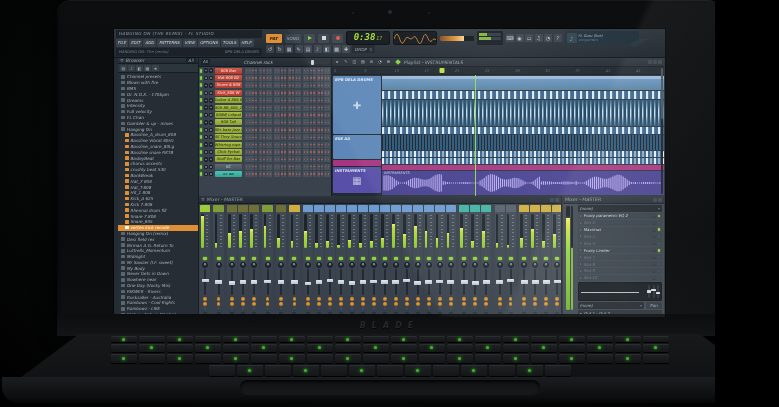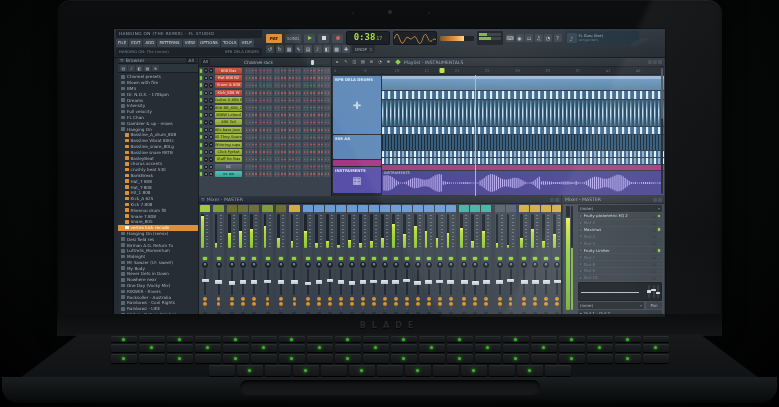--- a/index.html
+++ b/index.html
@@ -1,18 +1,18 @@
 <!DOCTYPE html>
 <html style="--accent-green: #7ed53e; --lcd-green: #a4e02e; --orange: #df8f35; --razer-green: #44d62c; --magenta: #a8357f;"><head>
 <meta charset="utf-8">
 <style>
   html,body{margin:0;padding:0;background:#000;}
-  .stage{position:relative;width:779px;height:407px;overflow:hidden;
+  .stage{position:relative;width:715px;height:407px;overflow:hidden;
     background:radial-gradient(ellipse at 50% 35%, #121415 0%, #070808 55%, #000 100%);
-    font-family:"DejaVu Sans",sans-serif; -webkit-font-smoothing:antialiased;}
+    font-family:"DejaVu Sans",sans-serif;font-style:italic; -webkit-font-smoothing:antialiased;}
   .stage *{box-sizing:border-box;}
 
   
   .lid{position:absolute;left:57px;top:0;width:665px;height:332px;border-radius:14px;
     background:linear-gradient(180deg,#0d0e0f,#0a0b0c 70%,#0e1011);
     box-shadow:inset 0 1px 0 rgba(255,255,255,.05), inset 0 -2px 5px rgba(0,0,0,.7), 0 0 22px rgba(0,0,0,.9);}
   .lid-sheen{position:absolute;inset:0;border-radius:14px;pointer-events:none;
     background:linear-gradient(115deg, transparent 72%, rgba(255,255,255,.05) 73%, rgba(255,255,255,.015) 100%);}
   .cam-dot{position:absolute;border-radius:50%;background:#1e2124;}
   .hinge{position:absolute;left:57px;top:314px;width:665px;height:22px;

